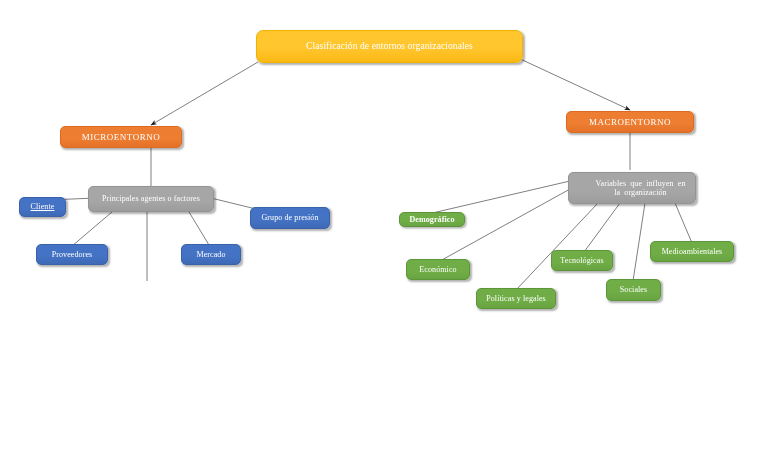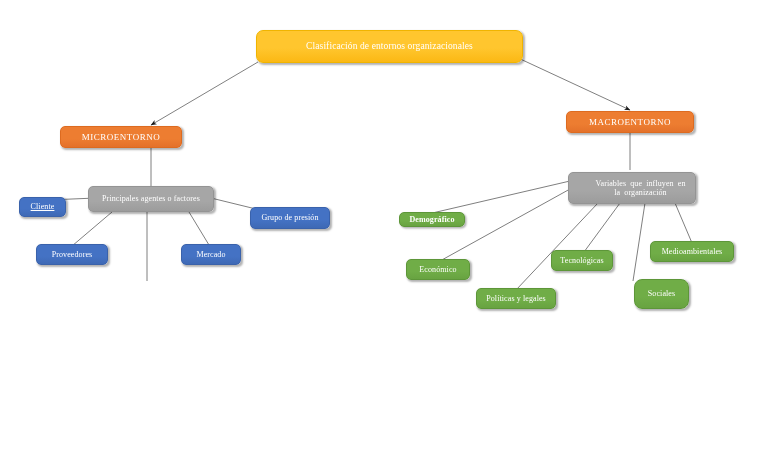--- a/index.html
+++ b/index.html
@@ -143,17 +143,17 @@
   <div class="node node-blue" style="left:250px; top:207px; width:80px; height:22px;">Grupo de presión</div>
 
   <div class="node node-green" style="left:399px; top:212px; width:66px; height:15px;font-weight:bold;">Demográfico</div>
 
   <div class="node node-green" style="left:406px; top:259px; width:64px; height:21px;">Económico</div>
 
   <div class="node node-green" style="left:476px; top:288px; width:80px; height:21px;">Políticas y legales</div>
 
   <div class="node node-green" style="left:551px; top:250px; width:62px; height:21px;">Tecnológicas</div>
 
-  <div class="node node-green" style="left:634px; top:279px; width:55px; height:30px;border-radius:8px;">Sociales</div>
+  <div class="node node-green" style="left:606px; top:279px; width:55px; height:22px;">Sociales</div>
 
   <div class="node node-green" style="left:650px; top:241px; width:84px; height:21px;">Medioambientales</div>
 
 </div>
 
 </body></html>

